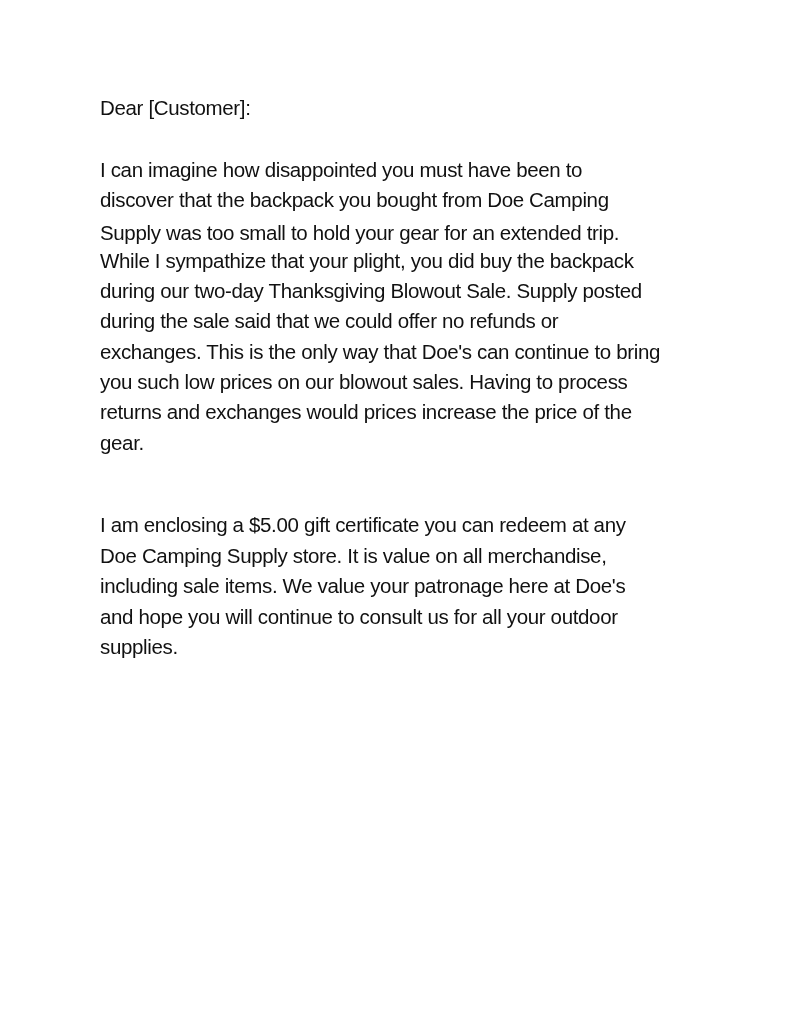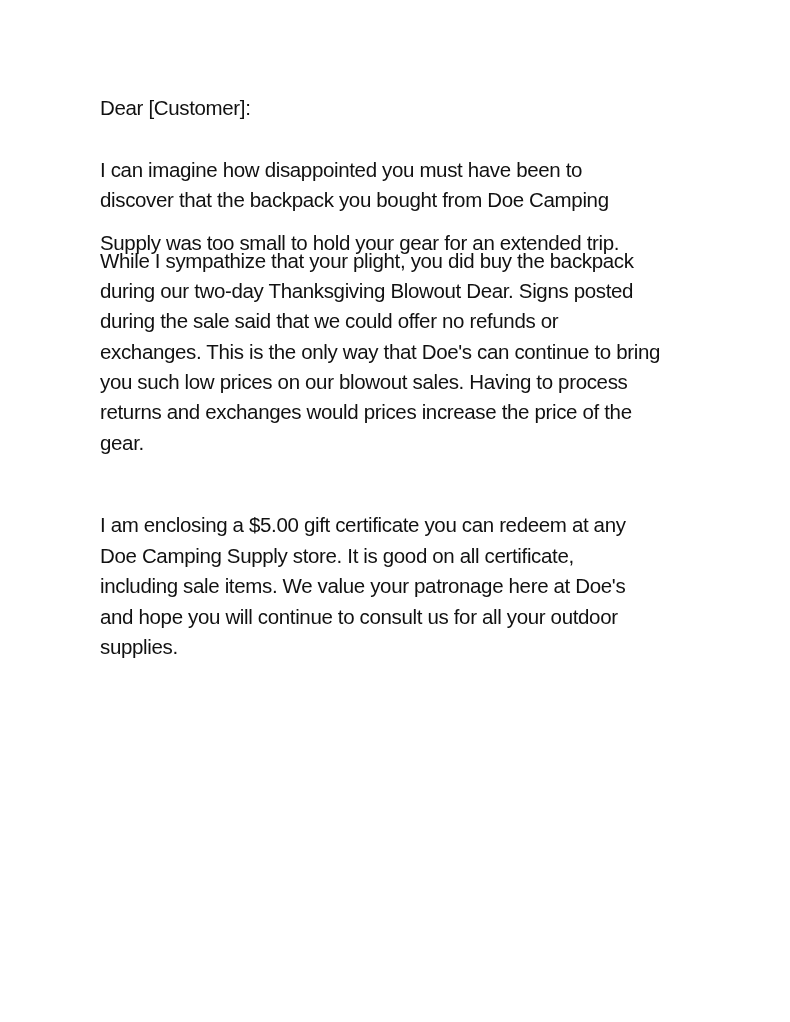--- a/index.html
+++ b/index.html
@@ -20,30 +20,30 @@
   </style>
 </head>
 <body>
 
 <div class="page">
   <div class="line" style="top:93px">Dear [Customer]:</div>
 
   <div>
     <div class="line" style="top:155px">I can imagine how disappointed you must have been to</div>
     <div class="line" style="top:185px">discover that the backpack you bought from Doe Camping</div>
-    <div class="line" style="top:228px">Supply was too small to hold your gear for an extended trip.</div>
+    <div class="line" style="top:218px">Supply was too small to hold your gear for an extended trip.</div>
     <div class="line" style="top:246px">While I sympathize that your plight, you did buy the backpack</div>
-    <div class="line" style="top:276px">during our two-day Thanksgiving Blowout Dear. Signs posted</div>
+    <div class="line" style="top:276px">during our two-day Thanksgiving Blowout Sale. Supply posted</div>
     <div class="line" style="top:306px">during the sale said that we could offer no refunds or</div>
     <div class="line" style="top:337px">exchanges. This is the only way that Doe's can continue to bring</div>
     <div class="line" style="top:367px">you such low prices on our blowout sales. Having to process</div>
     <div class="line" style="top:397px">returns and exchanges would prices increase the price of the</div>
     <div class="line" style="top:428px">gear.</div>
   </div>
 
   <div>
     <div class="line" style="top:510px">I am enclosing a $5.00 gift certificate you can redeem at any</div>
-    <div class="line" style="top:541px">Doe Camping Supply store. It is good on all certificate,</div>
+    <div class="line" style="top:541px">Doe Camping Supply store. It is value on all merchandise,</div>
     <div class="line" style="top:571px">including sale items. We value your patronage here at Doe's</div>
     <div class="line" style="top:602px">and hope you will continue to consult us for all your outdoor</div>
     <div class="line" style="top:632px">supplies.</div>
   </div>
 </div>
 
 </body></html>

